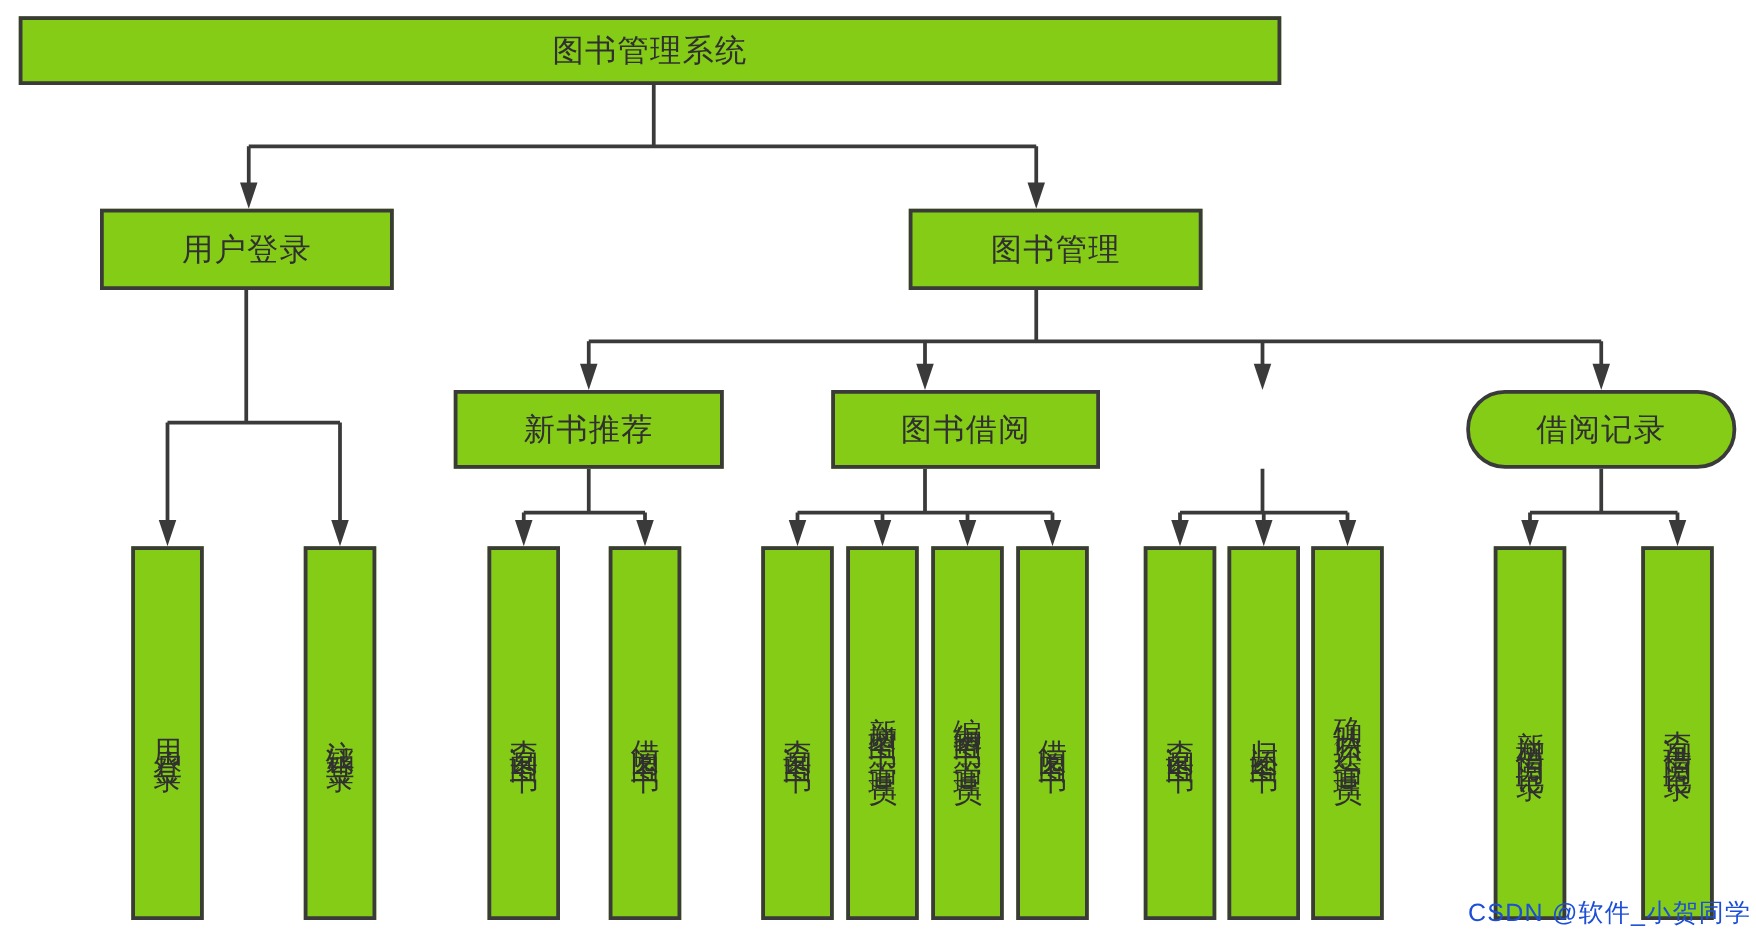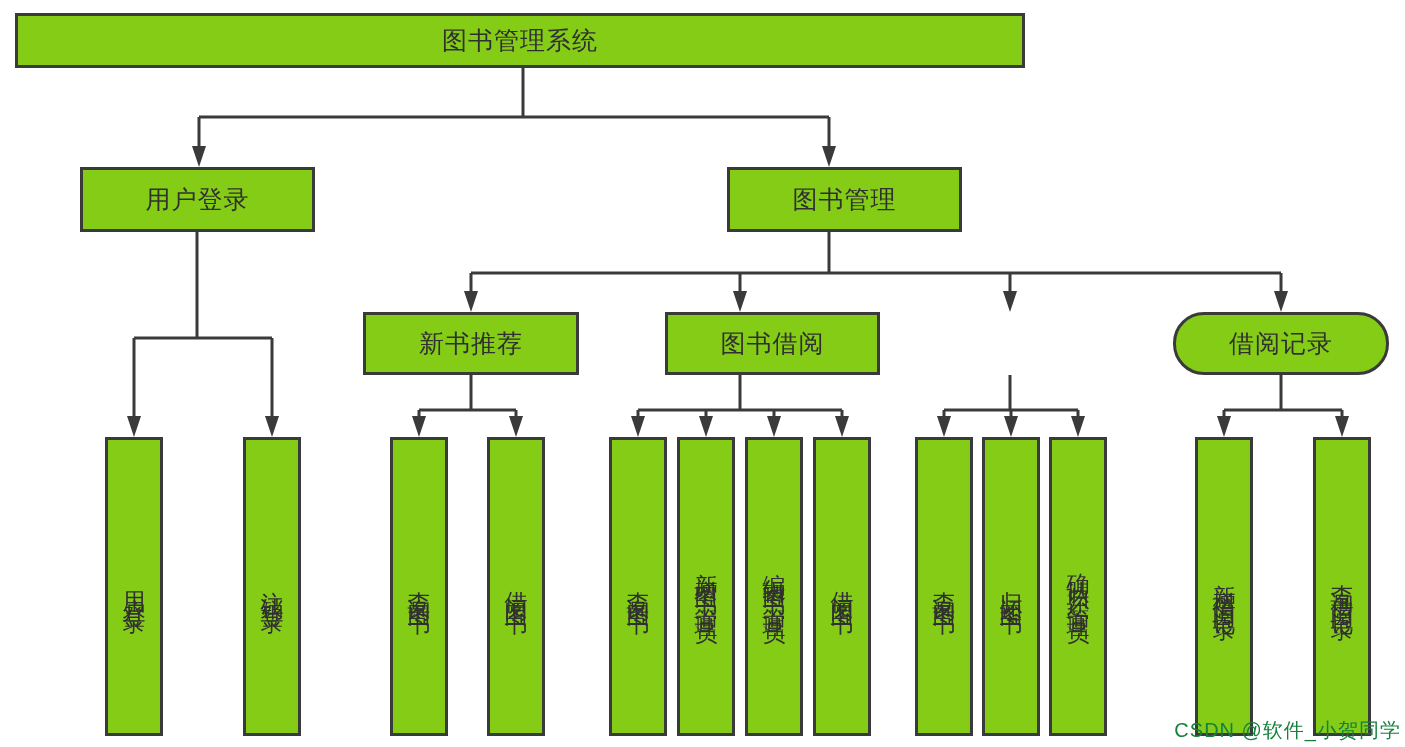--- a/index.html
+++ b/index.html
@@ -48,21 +48,21 @@
     line-height: 1;
     color: #303030;
   }
   .lvl2 { top: 167px; width: 235px; height: 65px; }
   .lvl3 { top: 312px; height: 63px; }
   #watermark {
     position: absolute;
     right: 4px;
     bottom: 3px;
     font-size: 20px;
-    color: #15803d;
+    color: #1d4ed8;
     letter-spacing: 1px;
     white-space: nowrap;
   }
 </style>
 </head>
 <body>
 
 <div id="canvas">
 
   <svg id="connectors" width="1405" height="747" viewBox="0 0 1405 747" xmlns="http://www.w3.org/2000/svg">

